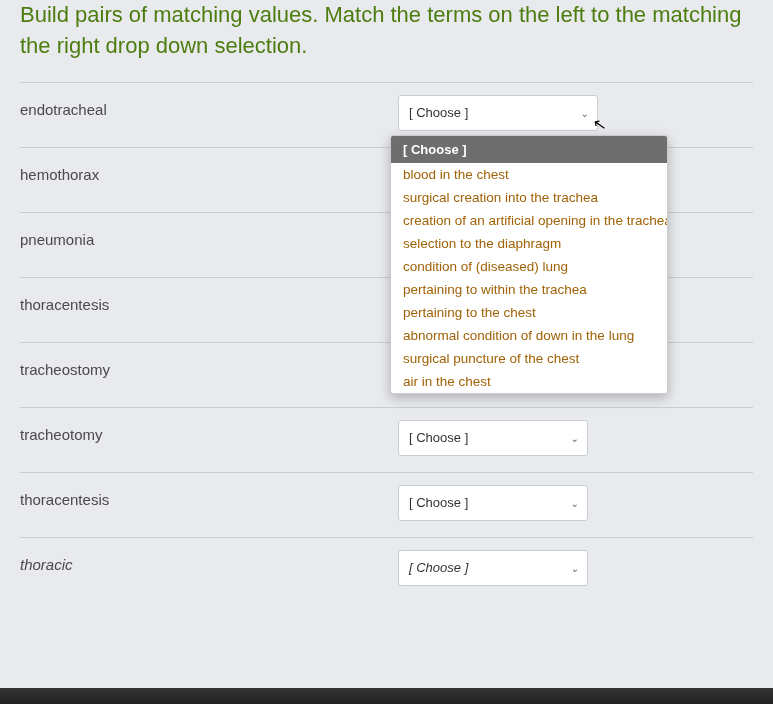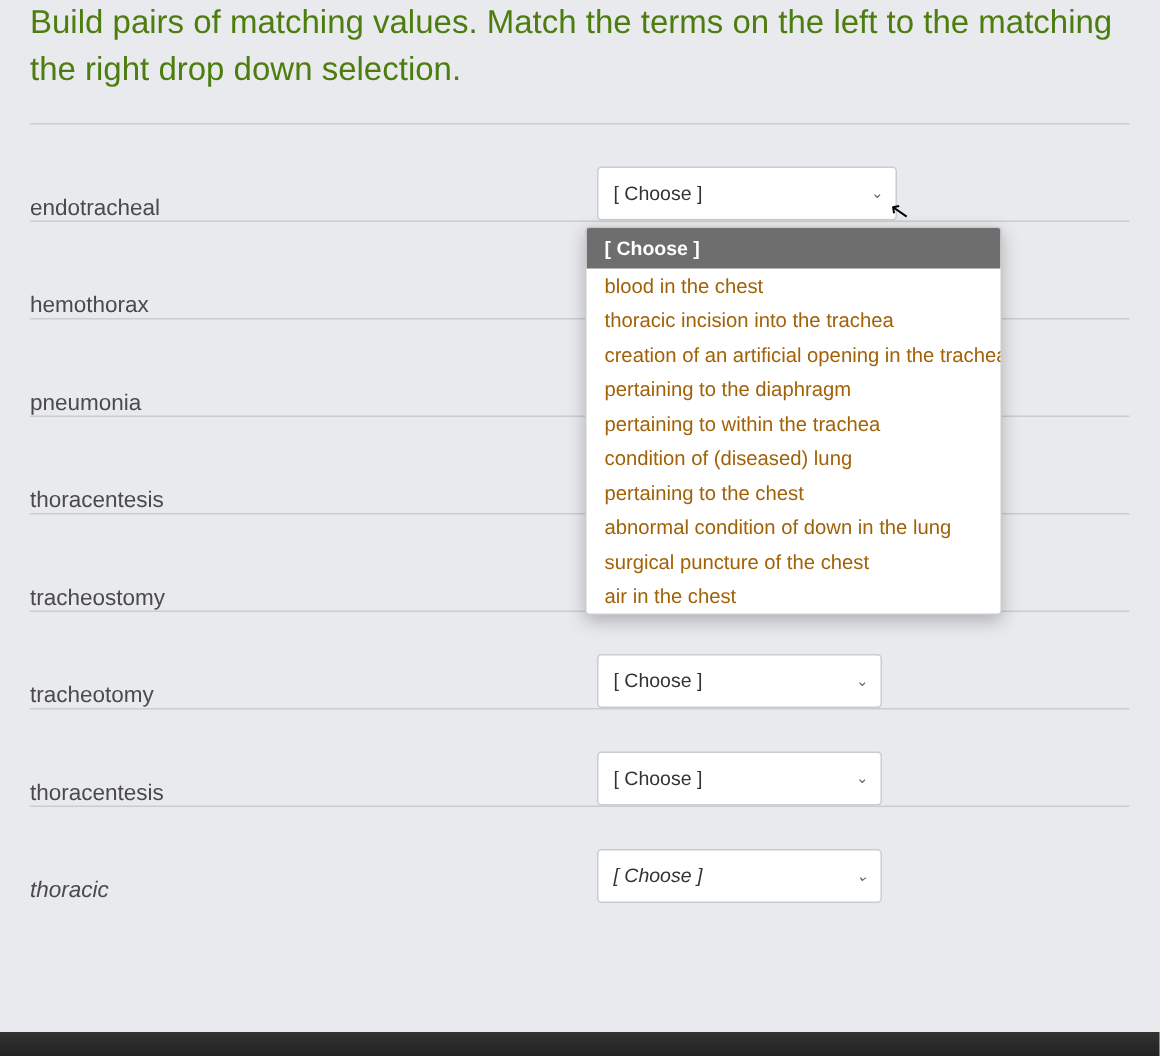--- a/index.html
+++ b/index.html
@@ -17,21 +17,21 @@
     .instructions {
       font-size: 22px;
       color: #4d7c0f;
       padding: 0 0 20px 0;
       line-height: 1.4;
     }
     .match-row {
       display: flex;
       border-top: 1px solid #c7cdd1;
       min-height: 65px;
-      align-items: flex-end;
+      align-items: flex-start;
       padding-top: 12px;
       position: relative;
     }
     .match-row:first-of-type {
       border-top: none;
     }
     .term {
       width: 365px;
       color: #4a4a4a;
       font-size: 15px;
@@ -120,25 +120,25 @@
     <div class="term">endotracheal</div>
     <div class="select-wrap open-select">
       <div class="select-box">
         <span>[ Choose ]</span>
         <span class="chev">⌄</span>
       </div>
       <span class="cursor-icon">↖</span>
       <div class="dropdown-panel">
         <div class="dropdown-header">[ Choose ]</div>
         <div class="dropdown-opt">blood in the chest</div>
-        <div class="dropdown-opt">thoracic incision into the trachea</div>
+        <div class="dropdown-opt">surgical creation into the trachea</div>
         <div class="dropdown-opt">creation of an artificial opening in the trachea</div>
-        <div class="dropdown-opt">pertaining to the diaphragm</div>
+        <div class="dropdown-opt">selection to the diaphragm</div>
+        <div class="dropdown-opt">condition of (diseased) lung</div>
         <div class="dropdown-opt">pertaining to within the trachea</div>
-        <div class="dropdown-opt">condition of (diseased) lung</div>
         <div class="dropdown-opt">pertaining to the chest</div>
         <div class="dropdown-opt">abnormal condition of down in the lung</div>
         <div class="dropdown-opt">surgical puncture of the chest</div>
         <div class="dropdown-opt">air in the chest</div>
       </div>
     </div>
   </div>
 
   <div class="match-row">
     <div class="term">hemothorax</div>

